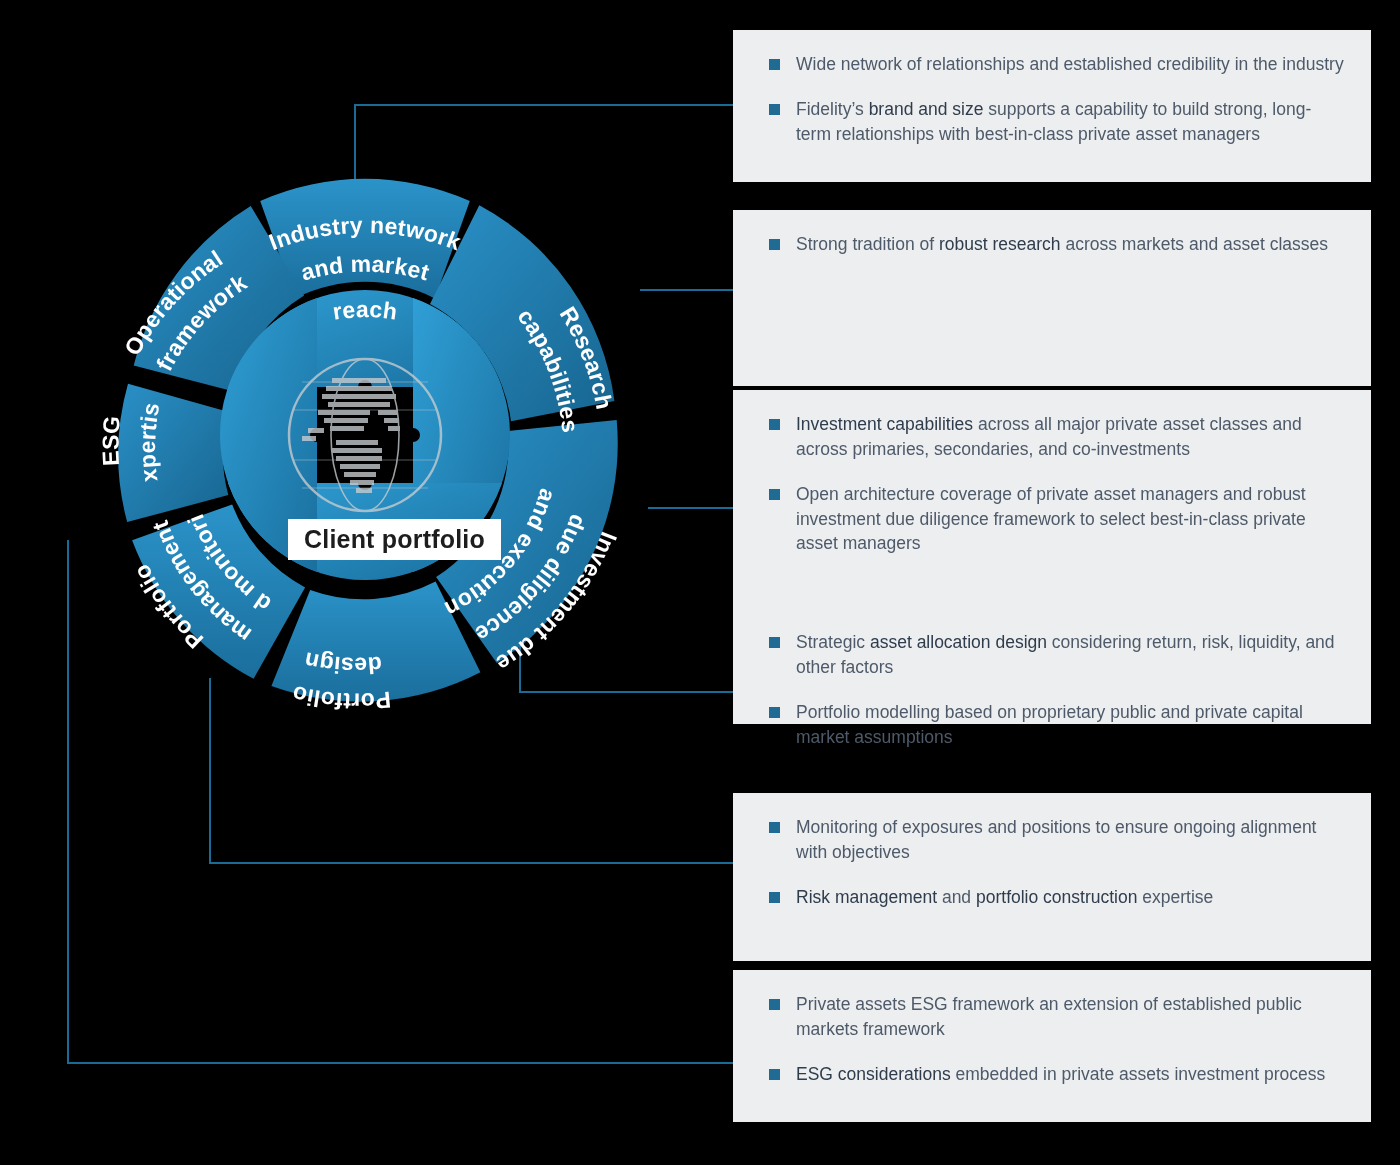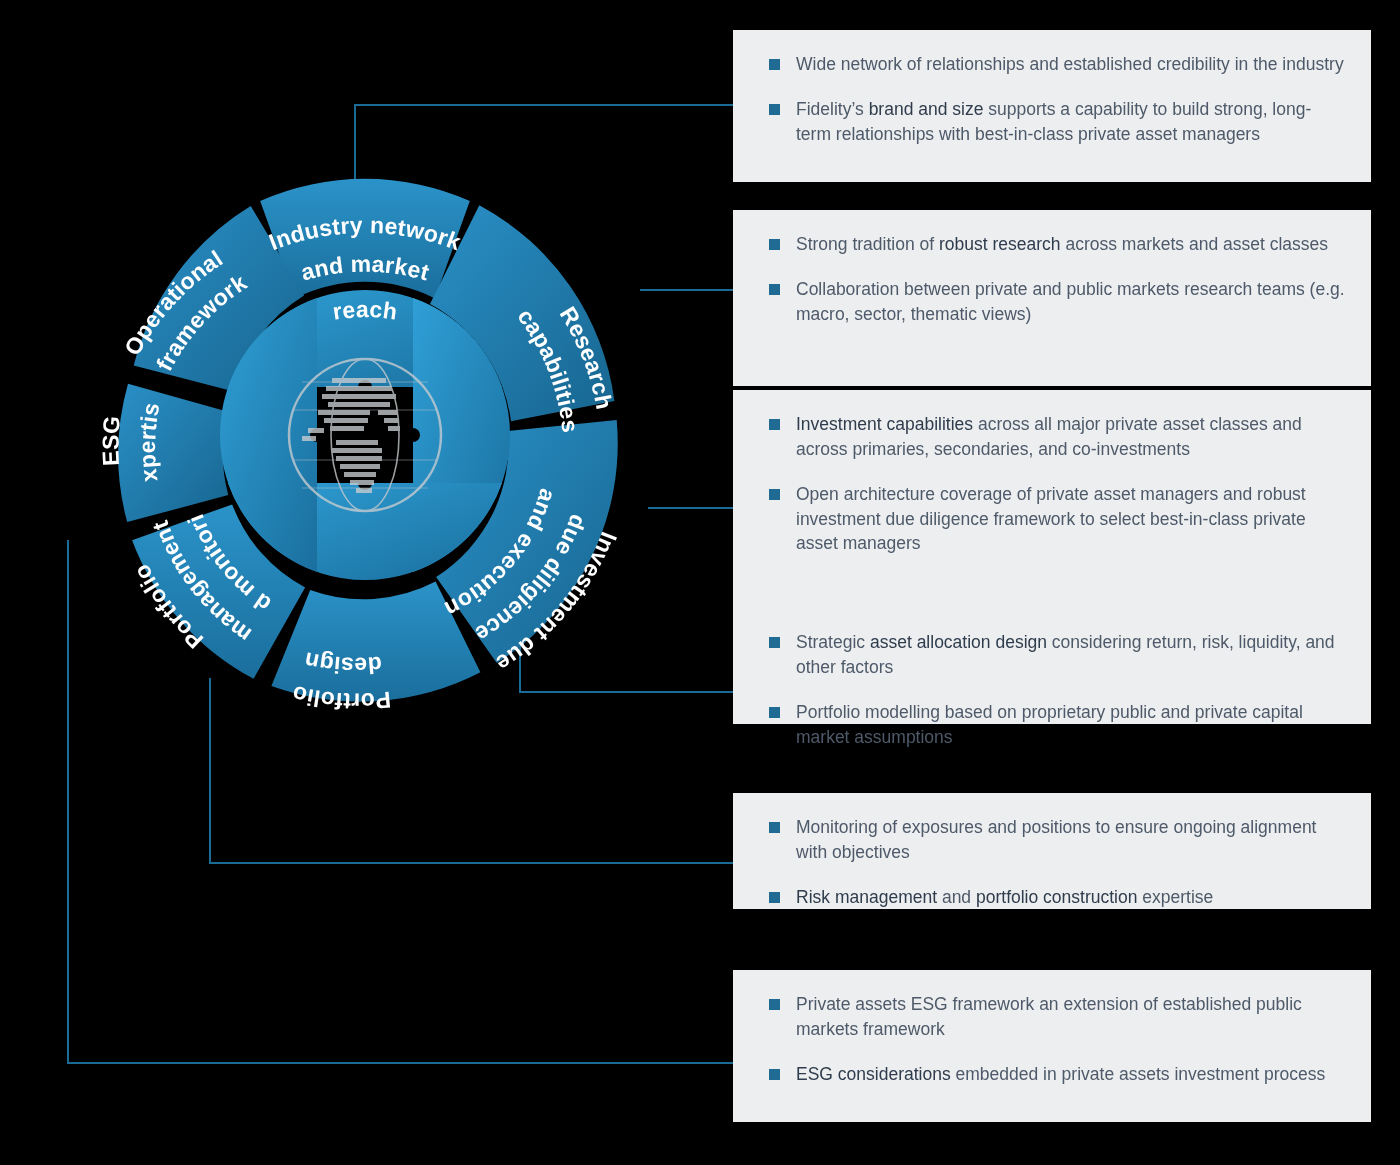--- a/index.html
+++ b/index.html
@@ -191,41 +191,38 @@
         <text class="seg-label"><textPath href="#arcMgmt3" startOffset="50%" text-anchor="middle">and monitoring</textPath></text>
 
         <text class="seg-label"><textPath href="#arcEsg1" startOffset="50%" text-anchor="middle">ESG</textPath></text>
         <text class="seg-label"><textPath href="#arcEsg2" startOffset="50%" text-anchor="middle">expertise</textPath></text>
 
         <text class="seg-label"><textPath href="#arcOps1" startOffset="50%" text-anchor="middle">Operational</textPath></text>
         <text class="seg-label"><textPath href="#arcOps2" startOffset="50%" text-anchor="middle">framework</textPath></text>
       </g>
     </svg>
 
+    <div class="center-chip">Client portfolio</div>
   </div>
 
   <div class="panel" style="top:30px;height:152px;">
       <div class="bullet-row">
         <span class="bullet-sq"></span>
         <div class="bullet-txt"><span>Wide network of relationships and established credibility in the industry</span></div>
       </div>
       <div class="bullet-row">
         <span class="bullet-sq"></span>
         <div class="bullet-txt"><span>Fidelity’s </span><b>brand and size</b><span> supports a capability to build strong, long-term relationships with best-in-class private asset managers</span></div>
       </div>
     </div>
   <div class="panel" style="top:210px;height:176px;">
       <div class="bullet-row">
         <span class="bullet-sq"></span>
         <div class="bullet-txt"><span>Strong tradition of </span><b>robust research</b><span> across markets and asset classes</span></div>
       </div>
-      <div class="bullet-row">
-        <span class="bullet-sq"></span>
-        <div class="bullet-txt"><span>Collaboration between private and public markets research teams (e.g. macro, sector, thematic views)</span></div>
-      </div>
     </div>
   <div class="panel" style="top:390px;height:238px;">
       <div class="bullet-row">
         <span class="bullet-sq"></span>
         <div class="bullet-txt"><b>Investment capabilities</b><span> across all major private asset classes and across primaries, secondaries, and co-investments</span></div>
       </div>
       <div class="bullet-row">
         <span class="bullet-sq"></span>
         <div class="bullet-txt"><span>Open architecture coverage of private asset managers and robust investment due diligence framework to select best-in-class private asset managers</span></div>
       </div>
@@ -233,21 +230,21 @@
   <div class="panel" style="top:608px;height:116px;">
       <div class="bullet-row">
         <span class="bullet-sq"></span>
         <div class="bullet-txt"><span>Strategic </span><b>asset allocation design</b><span> considering return, risk, liquidity, and other factors</span></div>
       </div>
       <div class="bullet-row">
         <span class="bullet-sq"></span>
         <div class="bullet-txt"><span>Portfolio modelling based on proprietary public and private capital market assumptions</span></div>
       </div>
     </div>
-  <div class="panel" style="top:793px;height:116px;">
+  <div class="panel" style="top:793px;height:168px;">
       <div class="bullet-row">
         <span class="bullet-sq"></span>
         <div class="bullet-txt"><span>Monitoring of exposures and positions to ensure ongoing alignment with objectives</span></div>
       </div>
       <div class="bullet-row">
         <span class="bullet-sq"></span>
         <div class="bullet-txt"><b>Risk management</b><span> and </span><b>portfolio construction</b><span> expertise</span></div>
       </div>
     </div>
   <div class="panel" style="top:970px;height:152px;">

